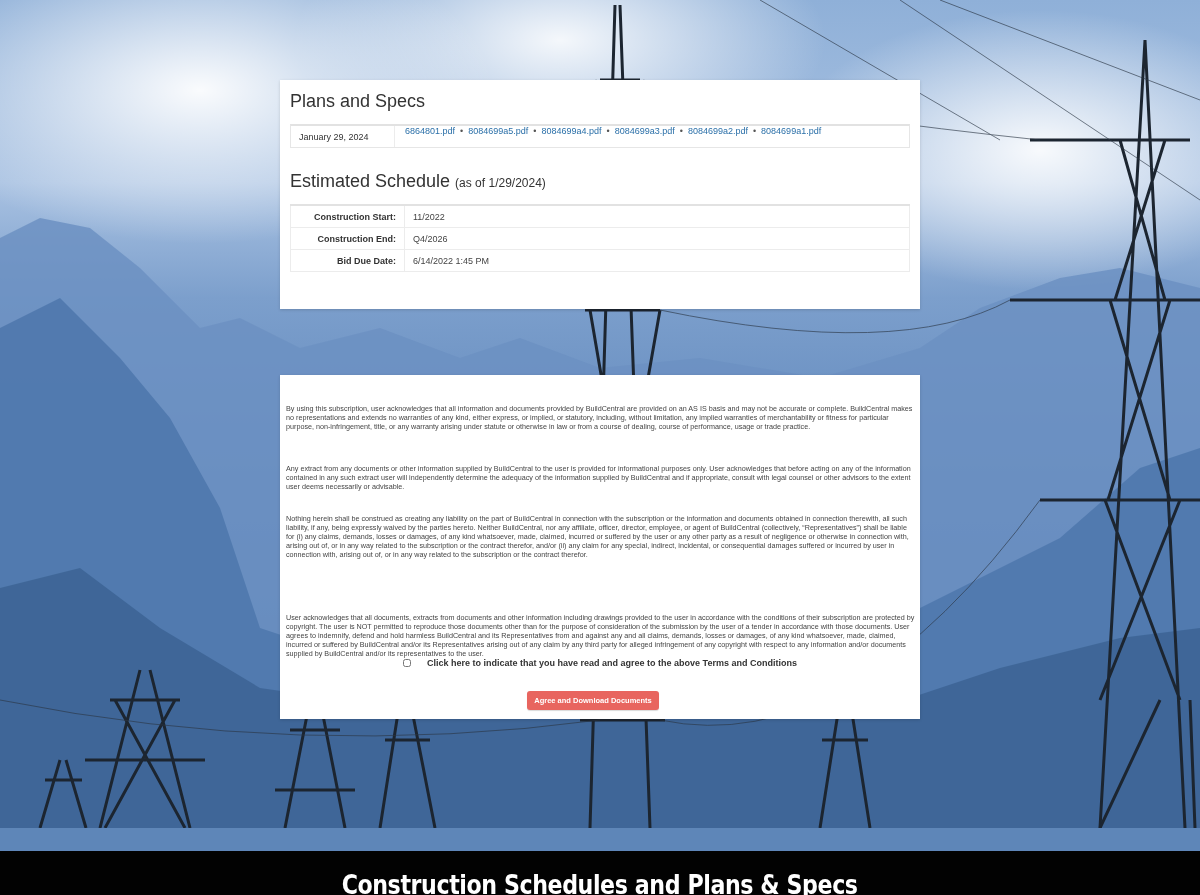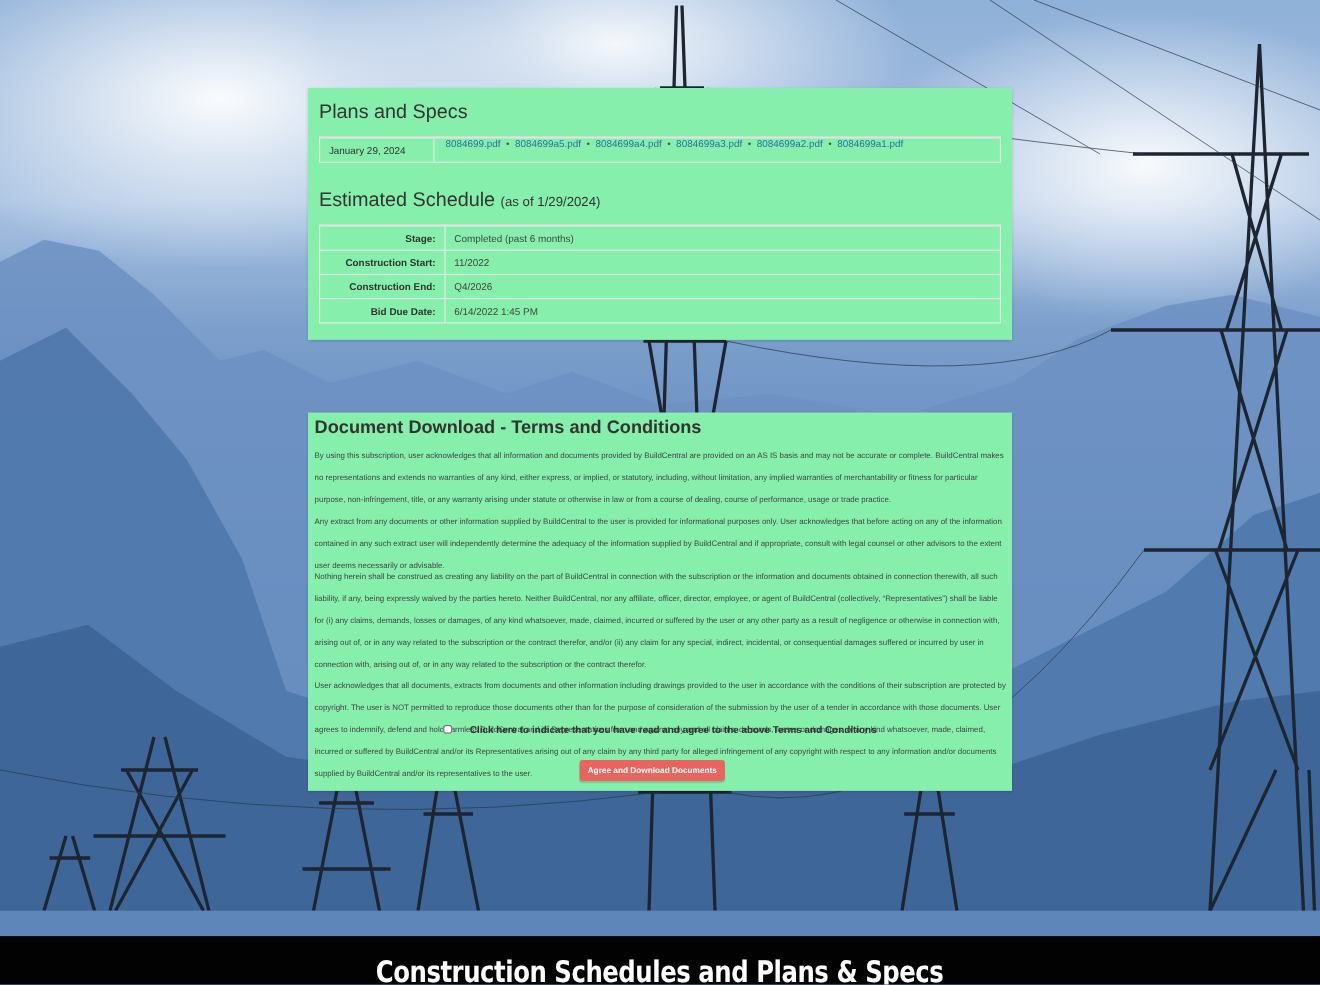--- a/index.html
+++ b/index.html
@@ -14,21 +14,21 @@
     background:
       radial-gradient(ellipse 420px 220px at 200px 90px, rgba(255,255,255,0.95), rgba(255,255,255,0) 70%),
       radial-gradient(ellipse 380px 180px at 560px 40px, rgba(255,255,255,0.9), rgba(255,255,255,0) 70%),
       radial-gradient(ellipse 360px 200px at 1040px 150px, rgba(255,255,255,0.92), rgba(255,255,255,0) 70%),
       linear-gradient(180deg, #8fb0d8 0%, #a9c2e2 22%, #7c9fcc 36%, #5e86bb 60%, #4d75aa 85%, #3f6597 100%);
   }
   .mtn { position: absolute; left: 0; bottom: 0; width: 1200px; }
   .towers { position: absolute; left: 0; top: 0; width: 1200px; height: 828px; }
 
   .card {
-    position: absolute; background: #86efac;
+    position: absolute; background: #ffffff;
     box-shadow: 0 1px 3px rgba(0,0,0,0.15);
     color: #333;
   }
   .card-top { left: 280px; top: 80px; width: 640px; height: 229px; }
   .card-terms { left: 280px; top: 375px; width: 640px; height: 344px; }
 
   .h-plans { position: absolute; left: 10px; top: 11px; font-size: 18px; color: #333; margin: 0; font-weight: normal; }
   .files-row {
     position: absolute; left: 10px; top: 44px; width: 620px; height: 24px;
     border: 1px solid #e6e6e6; border-top: 2px solid #e2e2e2; box-sizing: border-box;
@@ -46,21 +46,21 @@
     border-collapse: collapse; font-size: 9px;
     border-top: 2px solid #e2e2e2;
   }
   .sched-table td { border: 1px solid #ececec; height: 21px; padding: 0 8px; }
   .sched-table td.lbl { width: 97px; text-align: right; font-weight: bold; color: #333; }
   .sched-table td.val { color: #444; }
 
   .h-terms { position: absolute; left: 6px; top: 5px; font-size: 16.5px; font-weight: bold; color: #333; margin: 0; }
   .terms-p {
     position: absolute; left: 6px; width: 630px; margin: 0;
-    font-size: 7.2px; line-height: 20px; color: #444;
+    font-size: 7.2px; line-height: 9px; color: #444;
   }
   .p1 { top: 29px; }
   .p2 { top: 89px; }
   .p3 { top: 139px; }
   .p4 { top: 210px; margin-top: 28px; }
 
   .agree-row {
     position: absolute; left: 0; top: 283px; width: 640px; text-align: center;
     font-size: 9px; font-weight: bold; color: #333;
     display: flex; justify-content: center; align-items: center; gap: 14px;
@@ -115,62 +115,57 @@
       <path d="M940,0 L1200,100"></path>
     </g>
   </svg>
 </div>
 
 <section class="card card-top">
   <h2 class="h-plans">Plans and Specs</h2>
   <div class="files-row">
     <div class="files-date">January 29, 2024</div>
     <div class="files-links">
-      <a class="file-link">8084699.pdf</a>
+      <a class="file-link">6864801.pdf</a>
       <span class="sep">•</span>
       <a class="file-link">8084699a5.pdf</a>
       <span class="sep">•</span>
       <a class="file-link">8084699a4.pdf</a>
       <span class="sep">•</span>
       <a class="file-link">8084699a3.pdf</a>
       <span class="sep">•</span>
       <a class="file-link">8084699a2.pdf</a>
       <span class="sep">•</span>
       <a class="file-link">8084699a1.pdf</a>
     </div>
   </div>
 
   <h2 class="h-sched">
     <span>Estimated Schedule</span>
     <span class="asof">(as of 1/29/2024)</span>
   </h2>
   <table class="sched-table">
     <tbody>
-        <tr>
-      <td class="lbl">Stage:</td>
-      <td class="val">Completed (past 6 months)</td>
-    </tr>
     <tr>
       <td class="lbl">Construction Start:</td>
       <td class="val">11/2022</td>
     </tr>
     <tr>
       <td class="lbl">Construction End:</td>
       <td class="val">Q4/2026</td>
     </tr>
     <tr>
       <td class="lbl">Bid Due Date:</td>
       <td class="val">6/14/2022 1:45 PM</td>
     </tr>
   </tbody>
     </table>
 </section>
 
 <section class="card card-terms">
-  <h2 class="h-terms">Document Download - Terms and Conditions</h2>
   <p class="terms-p p1">By using this subscription, user acknowledges that all information and documents provided by BuildCentral are provided on an AS IS basis and may not be accurate or complete. BuildCentral makes no representations and extends no warranties of any kind, either express, or implied, or statutory, including, without limitation, any implied warranties of merchantability or fitness for particular purpose, non-infringement, title, or any warranty arising under statute or otherwise in law or from a course of dealing, course of performance, usage or trade practice.</p>
   <p class="terms-p p2">Any extract from any documents or other information supplied by BuildCentral to the user is provided for informational purposes only. User acknowledges that before acting on any of the information contained in any such extract user will independently determine the adequacy of the information supplied by BuildCentral and if appropriate, consult with legal counsel or other advisors to the extent user deems necessarily or advisable.</p>
   <p class="terms-p p3">Nothing herein shall be construed as creating any liability on the part of BuildCentral in connection with the subscription or the information and documents obtained in connection therewith, all such liability, if any, being expressly waived by the parties hereto. Neither BuildCentral, nor any affiliate, officer, director, employee, or agent of BuildCentral (collectively, “Representatives”) shall be liable for (i) any claims, demands, losses or damages, of any kind whatsoever, made, claimed, incurred or suffered by the user or any other party as a result of negligence or otherwise in connection with, arising out of, or in any way related to the subscription or the contract therefor, and/or (ii) any claim for any special, indirect, incidental, or consequential damages suffered or incurred by user in connection with, arising out of, or in any way related to the subscription or the contract therefor.</p>
   <p class="terms-p p4">User acknowledges that all documents, extracts from documents and other information including drawings provided to the user in accordance with the conditions of their subscription are protected by copyright. The user is NOT permitted to reproduce those documents other than for the purpose of consideration of the submission by the user of a tender in accordance with those documents. User agrees to indemnify, defend and hold harmless BuildCentral and its Representatives from and against any and all claims, demands, losses or damages, of any kind whatsoever, made, claimed, incurred or suffered by BuildCentral and/or its Representatives arising out of any claim by any third party for alleged infringement of any copyright with respect to any information and/or documents supplied by BuildCentral and/or its representatives to the user.</p>
 
   <label class="agree-row">
     <input type="checkbox" style="">
     <span>Click here to indicate that you have read and agree to the above Terms and Conditions</span>
   </label>
   <button class="btn-agree">Agree and Download Documents</button>

